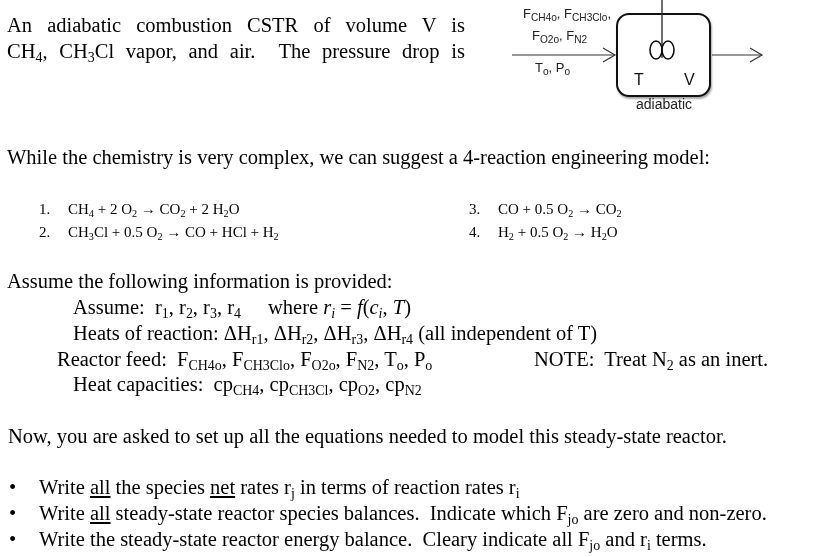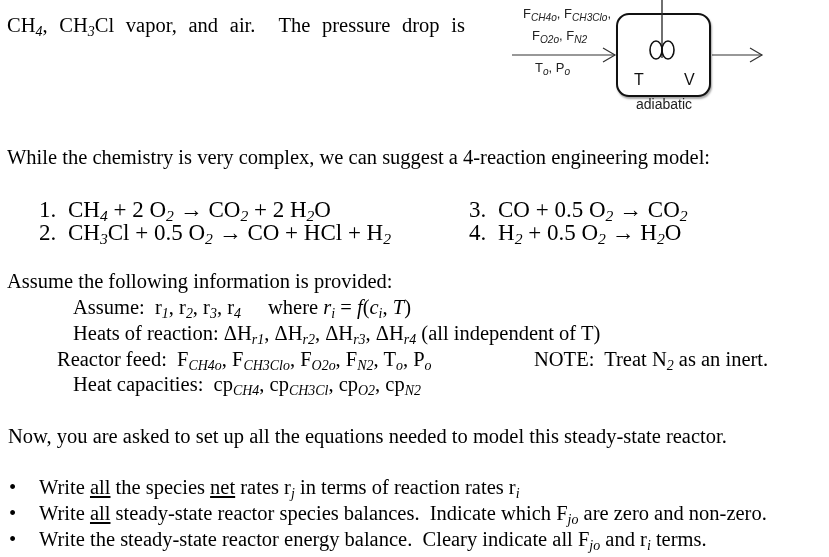--- a/index.html
+++ b/index.html
@@ -4,37 +4,38 @@
 <style>
   html, body { margin: 0; padding: 0; background: #ffffff; }
   body { width: 829px; height: 557px; position: relative; overflow: hidden;
          font-family: "Liberation Serif", serif; color: #000; }
   .abs { position: absolute; white-space: nowrap; }
   .txt { font-size: 20.5px; line-height: 26px; }
   .intro { left: 7px; top: 12px; width: 458px; font-size: 20.5px; line-height: 26px;
            text-align: justify; }
   .intro span.line { display: block; text-align: justify; text-align-last: justify; }
   .intro span.line.last { text-align-last: left; }
-  sub { font-size: 0.68em; vertical-align: -0.28em; line-height: 0; font-style: italic; }
+  sub { font-size: 0.68em; vertical-align: -0.28em; line-height: 0; }
   .diag-label { font-family: "Liberation Sans", sans-serif; font-size: 13px; color: #222; }
   .diag-label sub { font-size: 0.78em; }
   .reactor { position: absolute; left: 616px; top: 13px; width: 95px; height: 84px;
              border: 2px solid #111; border-radius: 13px; box-sizing: border-box;
              box-shadow: 1px 2px 2px rgba(0,0,0,0.35); background: #fff; }
   .reactor .lbl { position: absolute; font-family: "Liberation Sans", sans-serif;
                   font-size: 16px; color: #111; }
   .ul { text-decoration: underline; }
-  .eq { font-size: 23px; line-height: 23px; }
+  .eq { font-size: 15px; line-height: 23px; }
   .num { display: inline-block; width: 29px; }
   .italic-math { font-style: italic; font-family: "Liberation Serif", serif; }
 </style>
 </head>
 <body>
 
 <div class="abs intro">
+  <span class="line">An adiabatic combustion CSTR of volume V is</span>
   <span class="line">CH<sub>4</sub>, CH<sub>3</sub>Cl vapor, and air.&nbsp; The pressure drop is</span>
 </div>
 
 <div>
   <div class="abs diag-label" style="left:523px; top:6px;">F<sub>CH4o</sub>, F<sub>CH3Clo</sub>,</div>
   <div class="abs diag-label" style="left:532px; top:28px;">F<sub>O2o</sub>, F<sub>N2</sub></div>
   <div class="abs diag-label" style="left:535px; top:60px;">T<sub>o</sub>, P<sub>o</sub></div>
 
   <svg class="abs" style="left:0; top:0;" width="829" height="140">
 

